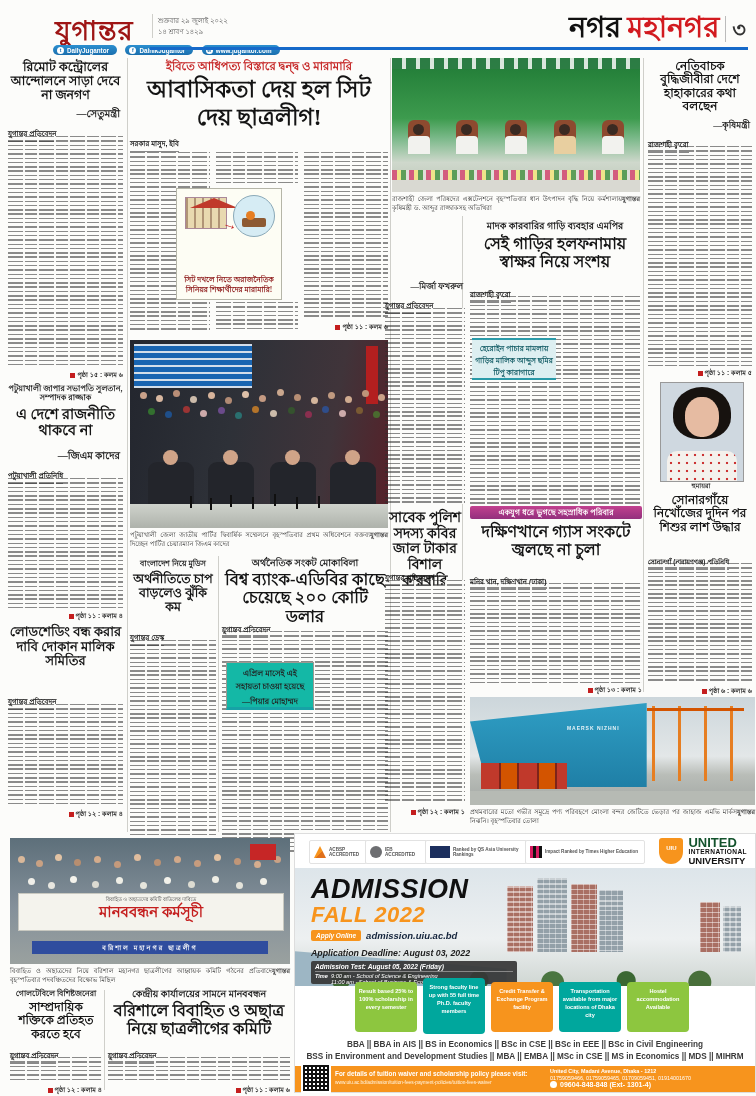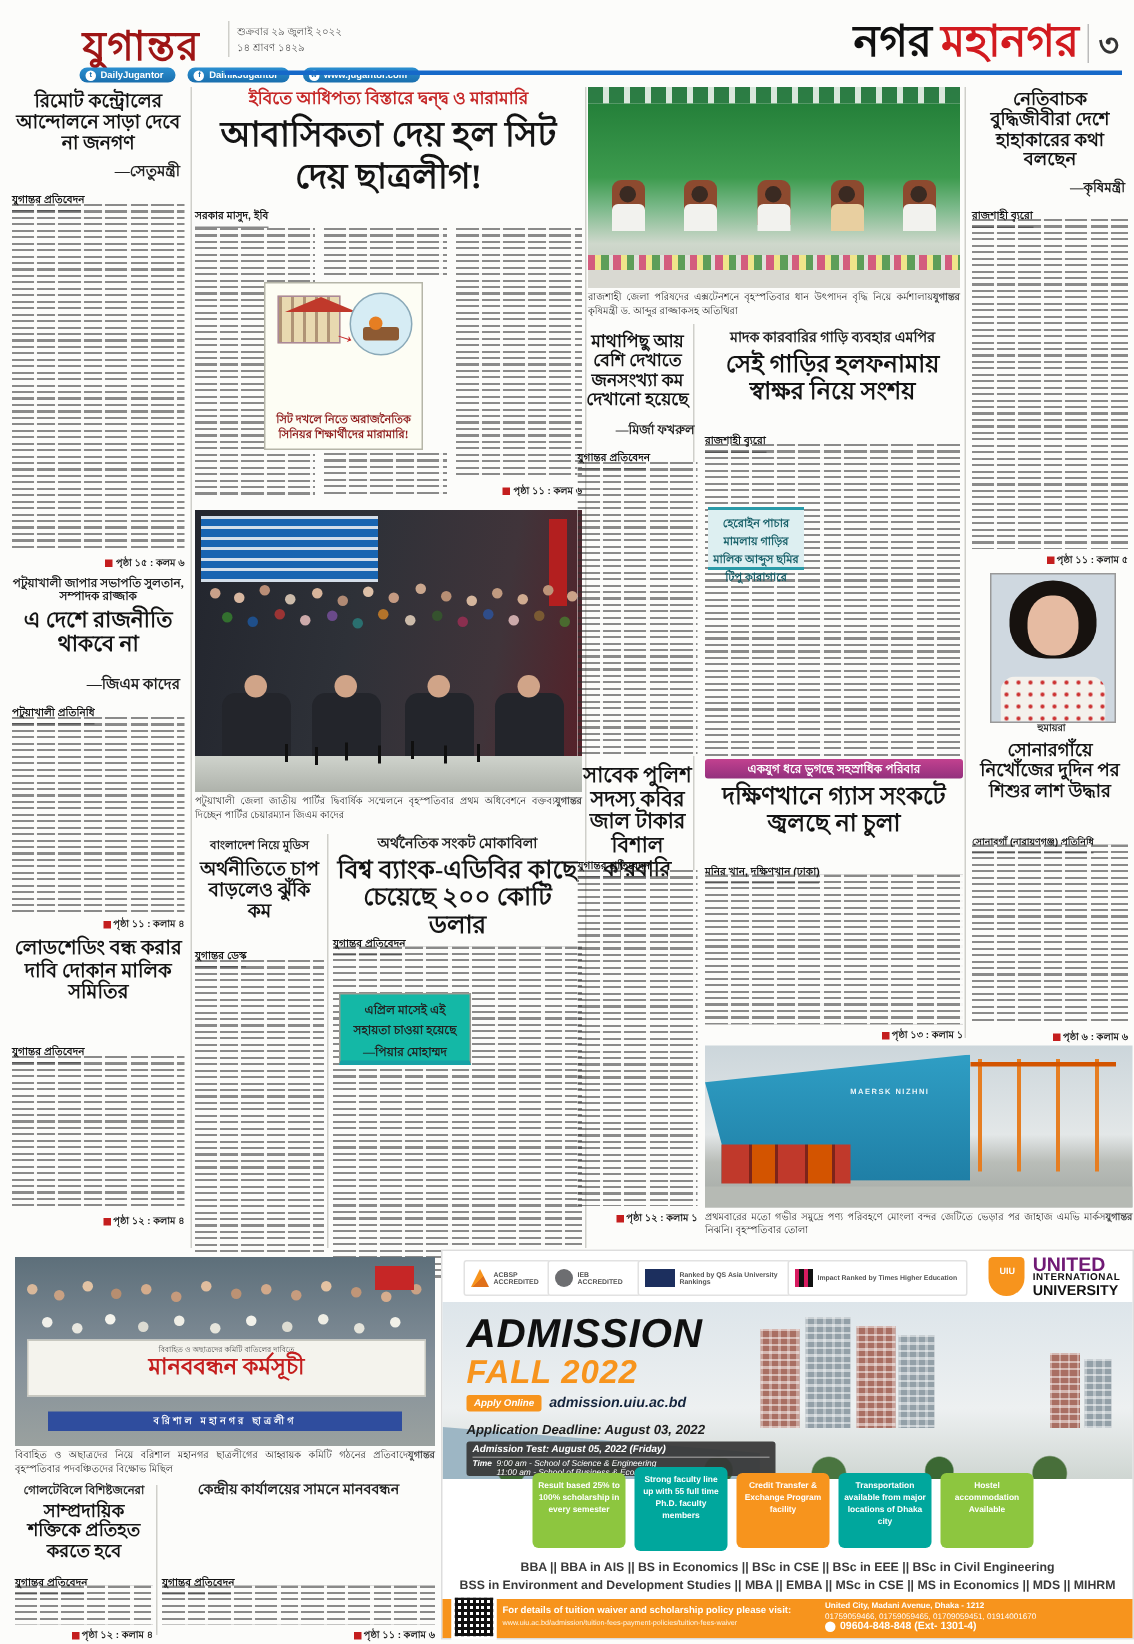--- a/index.html
+++ b/index.html
@@ -236,30 +236,29 @@
         <div class="body" style="left:210px;top:78px;"></div>
       </div>
     <div class="wk-flowers"></div>
     <div class="wk-table"></div>
   </div>
   <div class="abs cap" style="left:392px;top:195px;width:248px;">
     <span class="credit">যুগান্তর</span>
     <span>রাজশাহী জেলা পরিষদের এক্সটেনশনে বৃহস্পতিবার ধান উৎপাদন বৃদ্ধি নিয়ে কর্মশালায় কৃষিমন্ত্রী ড. আব্দুর রাজ্জাকসহ অতিথিরা</span>
   </div>
 
-  <div class="abs hl" style="left:385px;top:222px;width:80px;font-size:11.5px;">মাথাপিছু আয় বেশি দেখাতে জনসংখ্যা কম দেখানো হয়েছে</div>
   <div class="abs attrib" style="left:385px;top:280px;width:78px;font-size:8.5px;">—মির্জা ফখরুল</div>
   <div class="abs" style="left:385px;top:294px;"><span class="dl">যুগান্তর প্রতিবেদন</span></div>
   <div class="abs tx" style="left:385px;top:308px;width:80px;height:196px;"></div>
 
   <div class="abs kick" style="left:470px;top:221px;width:170px;font-size:9.5px;">মাদক কারবারির গাড়ি ব্যবহার এমপির</div>
   <div class="abs hl" style="left:470px;top:235px;width:170px;font-size:16px;">সেই গাড়ির হলফনামায় স্বাক্ষর নিয়ে সংশয়</div>
   <div class="abs" style="left:470px;top:283px;"><span class="dl">রাজশাহী ব্যুরো</span></div>
   <div class="abs tx" style="left:470px;top:296px;width:170px;height:208px;"></div>
-  <div class="abs qbox-teal" style="left:472px;top:338px;width:64px;height:42px;font-size:7.5px;padding:3px 2px;box-sizing:border-box;">
+  <div class="abs qbox-teal" style="left:472px;top:338px;width:84px;height:42px;font-size:7.5px;padding:3px 2px;box-sizing:border-box;">
     <span>হেরোইন পাচার মামলায় গাড়ির মালিক আব্দুস ছমির টিপু কারাগারে</span>
   </div>
 
   <div class="abs hl" style="left:385px;top:510px;width:80px;font-size:14px;">সাবেক পুলিশ সদস্য কবির জাল টাকার বিশাল কারবারি</div>
   <div class="abs" style="left:385px;top:566px;"><span class="dl">যুগান্তর প্রতিবেদন</span></div>
   <div class="abs tx" style="left:385px;top:580px;width:80px;height:224px;"></div>
   <div class="abs jump" style="left:385px;top:807px;width:80px;"><span class="jmark"></span><span>পৃষ্ঠা ১২ : কলাম ১</span></div>
 
   <div class="abs magenta-bar" style="left:470px;top:506px;width:172px;height:13px;">একযুগ ধরে ভুগছে সহস্রাধিক পরিবার</div>
   <div class="abs hl" style="left:470px;top:523px;width:172px;font-size:16px;">দক্ষিণখানে গ্যাস সংকটে জ্বলছে না চুলা</div>
@@ -314,20 +313,21 @@
 
   <div class="abs kick" style="left:10px;top:990px;width:92px;font-size:7.8px;">গোলটেবিলে বিশিষ্টজনেরা</div>
   <div class="abs hl" style="left:10px;top:1001px;width:92px;font-size:12px;">সাম্প্রদায়িক শক্তিকে প্রতিহত করতে হবে</div>
   <div class="abs" style="left:10px;top:1044px;"><span class="dl">যুগান্তর প্রতিবেদন</span></div>
   <div class="abs tx" style="left:10px;top:1057px;width:92px;height:26px;"></div>
   <div class="abs jump" style="left:10px;top:1085px;width:92px;"><span class="jmark"></span><span>পৃষ্ঠা ১২ : কলাম ৪</span></div>
 
   <div class="abs vr" style="left:104px;top:990px;height:100px;"></div>
 
   <div class="abs kick" style="left:108px;top:989px;width:182px;font-size:9.5px;">কেন্দ্রীয় কার্যালয়ের সামনে মানববন্ধন</div>
+  <div class="abs hl" style="left:108px;top:1002px;width:182px;font-size:16px;">বরিশালে বিবাহিত ও অছাত্র নিয়ে ছাত্রলীগের কমিটি</div>
   <div class="abs" style="left:108px;top:1044px;"><span class="dl">যুগান্তর প্রতিবেদন</span></div>
   <div class="abs tx" style="left:108px;top:1057px;width:182px;height:26px;"></div>
   <div class="abs jump" style="left:108px;top:1085px;width:182px;"><span class="jmark"></span><span>পৃষ্ঠা ১১ : কলাম ৬</span></div>
 
   <div class="abs ad" style="left:294px;top:833px;width:460px;height:258px;">
 
     <div class="chip" style="left:14px;top:6px;width:48px;">
       <span class="mark" style="background:linear-gradient(135deg,#f7941d 55%,#e0701a 55%);clip-path:polygon(50% 0,100% 100%,0 100%);"></span>
       <span class="nm">ACBSP ACCREDITED</span>
     </div>
@@ -339,21 +339,21 @@
       <span class="mark" style="background:#1c2f5e;width:20px;"></span>
       <span class="nm">Ranked by QS Asia University Rankings</span>
     </div>
     <div class="chip" style="left:230px;top:6px;width:110px;">
       <span class="mark" style="background:repeating-linear-gradient(90deg,#d81b60 0 3px,#111 3px 6px);"></span>
       <span class="nm">Impact Ranked by Times Higher Education</span>
     </div>
     <div class="abs" style="right:8px;top:2px;display:flex;align-items:center;gap:5px;">
       <span class="uiu-shield"></span>
       <span style="line-height:1;">
-        <div style="font-size:13px;font-weight:bold;color:#701a75;">UNITED</div>
+        <div style="font-size:13px;font-weight:bold;color:#14532d;">UNITED</div>
         <div style="font-size:6.6px;font-weight:bold;color:#111;letter-spacing:.4px;">INTERNATIONAL</div>
         <div style="font-size:9.5px;font-weight:bold;color:#111;">UNIVERSITY</div>
       </span>
     </div>
 
     <div class="abs photo campus" style="left:0;top:34px;width:460px;height:118px;font-style:italic;">
       <div class="cm-bld" style="left:46%;top:18px;width:26px;height:66px;"></div>
       <div class="cm-bld gray" style="left:52.5%;top:10px;width:30px;height:74px;"></div>
       <div class="cm-bld" style="left:60%;top:16px;width:26px;height:68px;"></div>
       <div class="cm-bld gray" style="left:66%;top:22px;width:24px;height:62px;"></div>

